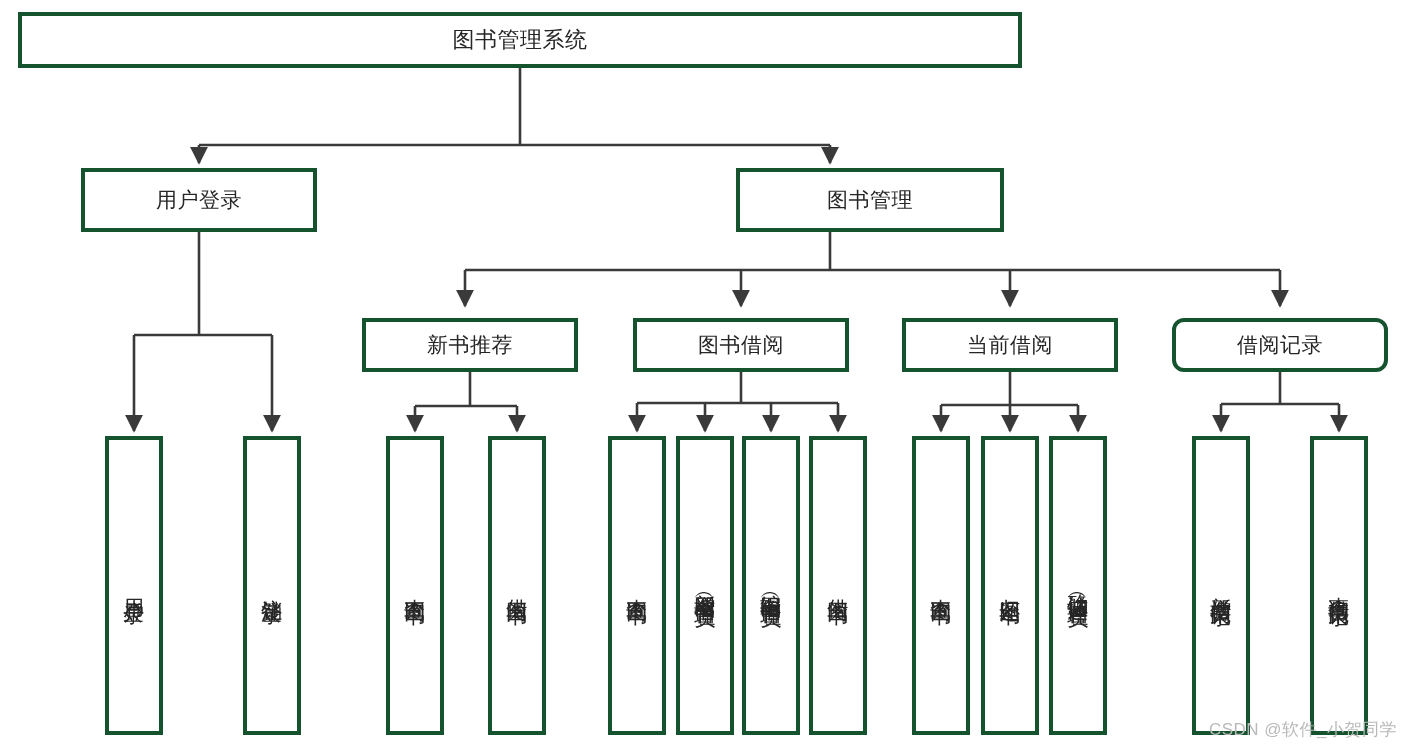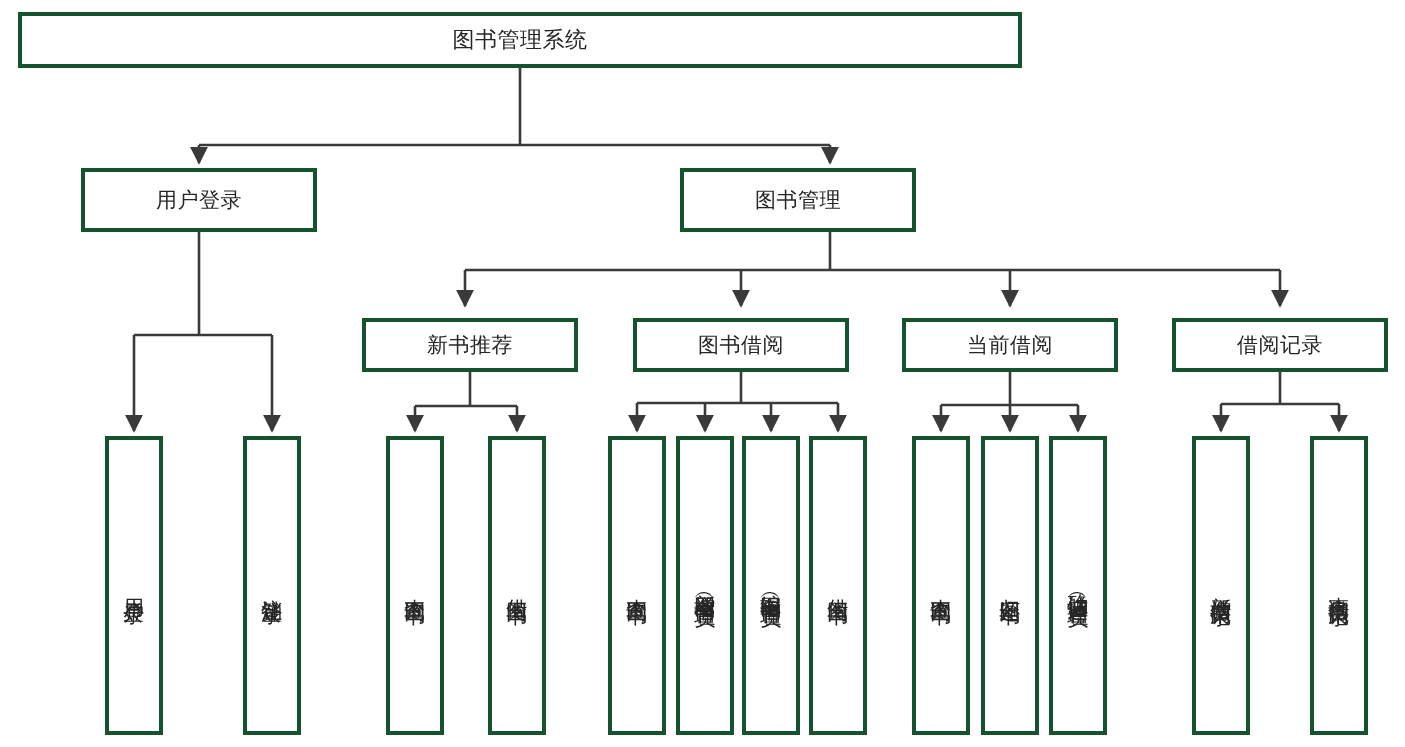--- a/index.html
+++ b/index.html
@@ -127,34 +127,34 @@
     </g>
   </svg>
 
   <div class="node horiz root" style="left:18px; top:12px; width:1004px; height:56px;">
     <span class="label">图书管理系统</span>
   </div>
 
   <div class="node horiz" style="left:81px; top:168px; width:236px; height:64px;">
     <span class="label">用户登录</span>
   </div>
-  <div class="node horiz" style="left:680px; top:168px; width:236px; height:64px;">
+  <div class="node horiz" style="left:736px; top:168px; width:268px; height:64px;">
     <span class="label">图书管理</span>
   </div>
 
   <div class="node horiz" style="left:633px; top:318px; width:216px; height:54px;">
     <span class="label">图书借阅</span>
   </div>
   <div class="node horiz" style="left:362px; top:318px; width:216px; height:54px;">
     <span class="label">新书推荐</span>
   </div>
   <div class="node horiz" style="left:902px; top:318px; width:216px; height:54px;">
     <span class="label">当前借阅</span>
   </div>
-  <div class="node horiz" style="left:1172px; top:318px; width:216px; height:54px;">
+  <div class="node horiz" style="left:1172px; top:318px; width:216px; height:54px;border-radius:12px;">
     <span class="label">借阅记录</span>
   </div>
 
   <div class="node vert" style="left:105px; top:436px; width:58px; height:299px;">
     <span class="label">用户登录</span>
   </div>
   <div class="node vert" style="left:243px; top:436px; width:58px; height:299px;">
     <span class="label">注销登录</span>
   </div>
 
@@ -188,14 +188,15 @@
     <span class="label">确认归还（管理员）</span>
   </div>
 
   <div class="node vert" style="left:1192px; top:436px; width:58px; height:299px;">
     <span class="label">新增借阅记录</span>
   </div>
   <div class="node vert" style="left:1310px; top:436px; width:58px; height:299px;">
     <span class="label">查询借阅记录</span>
   </div>
 
+  <div class="watermark">CSDN @软件_小贺同学</div>
 
 </div>
 
 </body></html>

